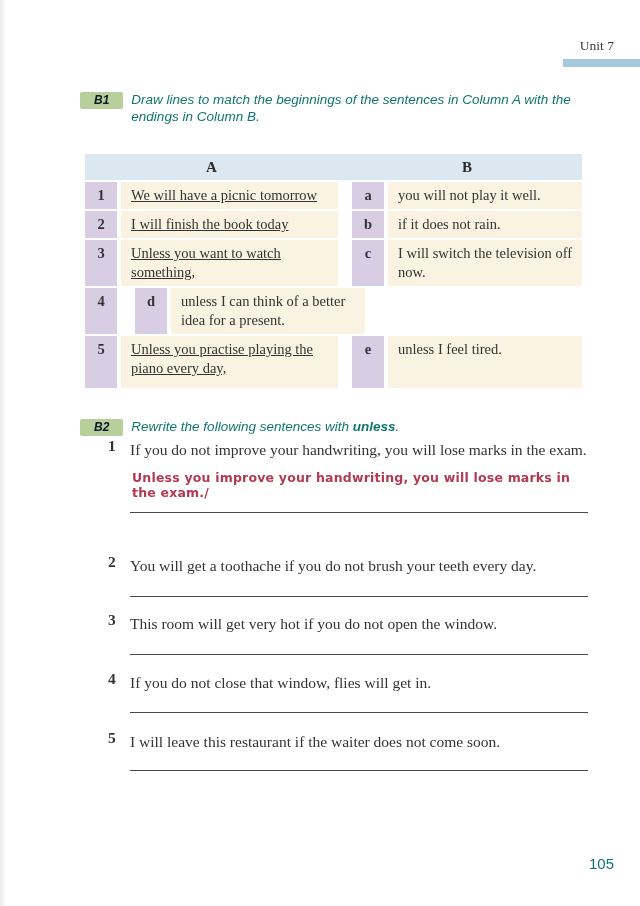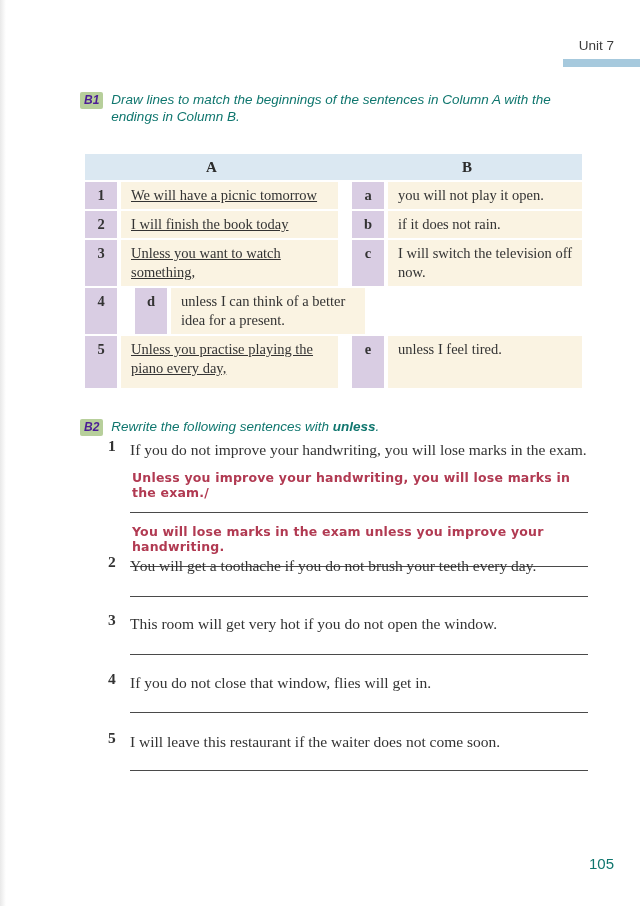--- a/index.html
+++ b/index.html
@@ -15,39 +15,39 @@
   }
   
   .scan-edge {
     position: absolute; left: 0; top: 0; bottom: 0; width: 6px;
     background: linear-gradient(to right, #e9e9e9, #ffffff);
   }
 
   
   .unit-label {
     position: absolute; top: 38px; right: 26px;
-    font-family: Liberation Sans, sans-serif;
+    font-family: Liberation Serif, serif;
     font-size: 13.5px; color: #3c3c3c;
   }
   .unit-bar {
     position: absolute; top: 59px; left: 563px; right: 0; height: 8px;
     background: #a6c9dd;
   }
 
   
   .exercise-head {
     position: absolute; left: 80px; display: flex; align-items: flex-start;
   }
   .badge {
     flex: 0 0 auto;
     font-family: "Liberation Sans", sans-serif;
     font-style: italic; font-weight: bold;
     font-size: 12px; line-height: 15px;
-    color: #4c1d95; background: #b7cf9b;
-    padding: 1px 4px; border-radius: 2px;
+    color: #0f172a; background: #b7cf9b;
+    padding: 1px 14px; border-radius: 2px;
     margin-right: 8px; margin-top: 1px;
   }
   .instruction {
     font-family: "Liberation Sans", sans-serif;
     font-style: italic; font-size: 13.5px; line-height: 17px;
     color: #0f766e; width: 486px;
   }
   .instruction .kw { font-weight: bold; }
 
   
@@ -135,21 +135,21 @@
       <div class="hb">B</div>
     </div>
 
     <div class="mt-row row-h1">
       <div class="cell-num">1</div>
       <div class="cell-gap-s"></div>
       <div class="cell-text-a">We will have a picnic tomorrow</div>
       <div class="cell-gap-m"></div>
       <div class="cell-letter">a</div>
       <div class="cell-gap-s"></div>
-      <div class="cell-text-b">you will not play it open.</div>
+      <div class="cell-text-b">you will not play it well.</div>
     </div>
 
     <div class="mt-row row-h1">
       <div class="cell-num">2</div>
       <div class="cell-gap-s"></div>
       <div class="cell-text-a">I will finish the book today</div>
       <div class="cell-gap-m"></div>
       <div class="cell-letter">b</div>
       <div class="cell-gap-s"></div>
       <div class="cell-text-b">if it does not rain.</div>
@@ -190,21 +190,20 @@
     <span class="instruction"><span>Rewrite the following sentences with </span><span class="kw">unless</span><span>.</span></span>
   </div>
 
   <div class="items">
 
     <div class="item" style="top:437px;">
       <div class="item-num">1</div>
       <div class="item-body">
         <div class="item-sentence">If you do not improve your handwriting, you will lose marks in the exam.</div>
         <div class="answer-line">Unless you improve your handwriting, you will lose marks in the exam./</div>
-        <div class="answer-line" style="margin-top:8px;">You will lose marks in the exam unless you improve your handwriting.</div>
       </div>
     </div>
 
     <div class="item item-2">
       <div class="item-num">2</div>
       <div class="item-body">
         <div class="item-sentence">You will get a toothache if you do not brush your teeth every day.</div>
         <div class="blank-line"></div>
       </div>
     </div>

